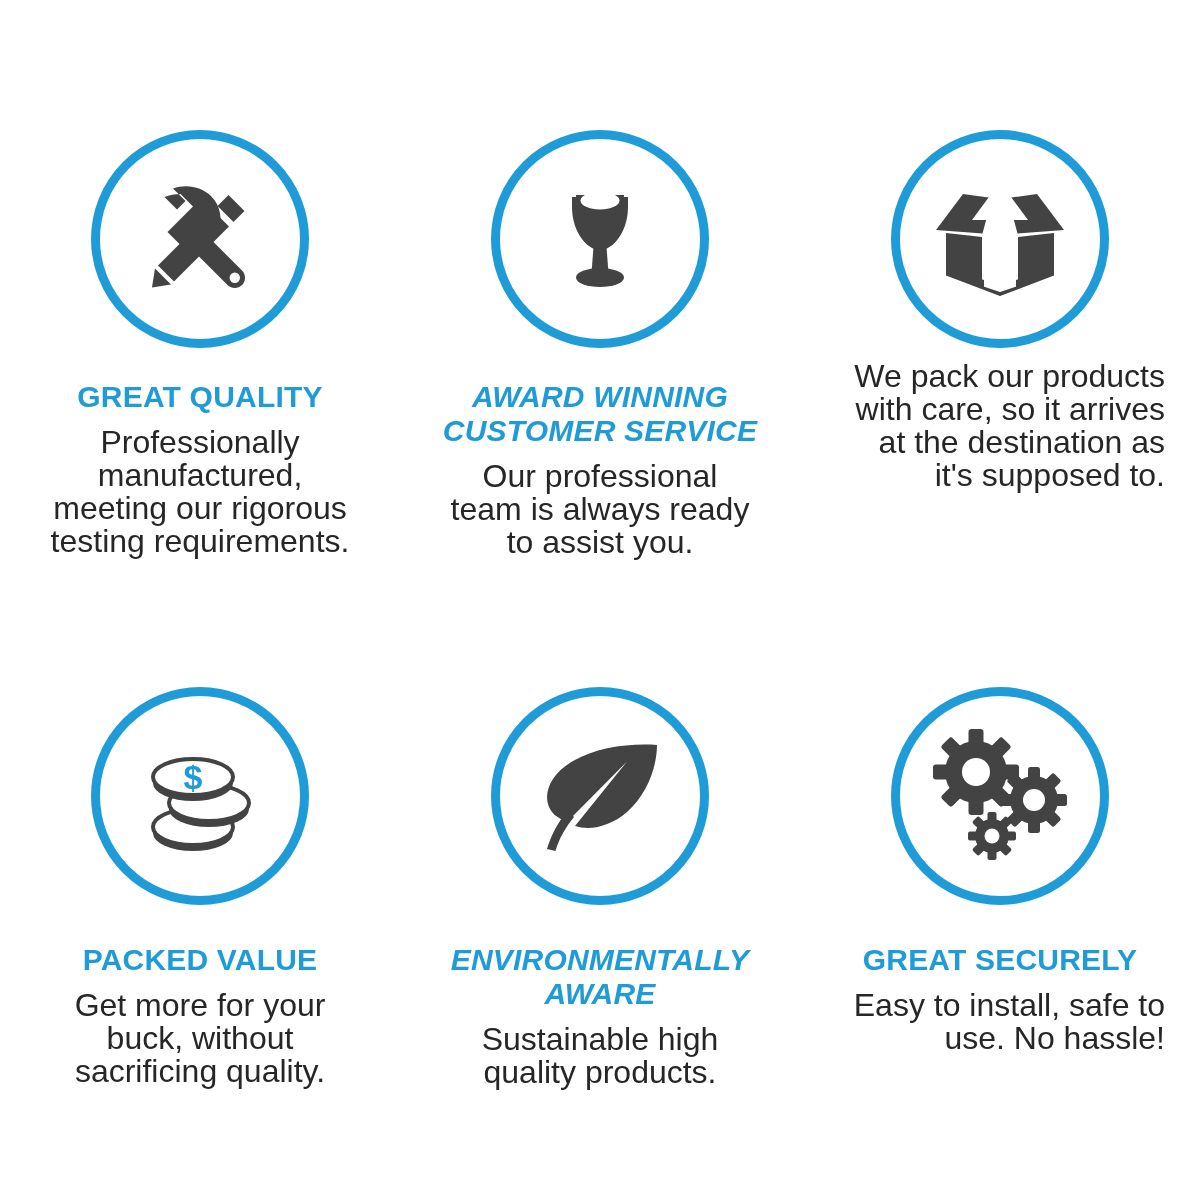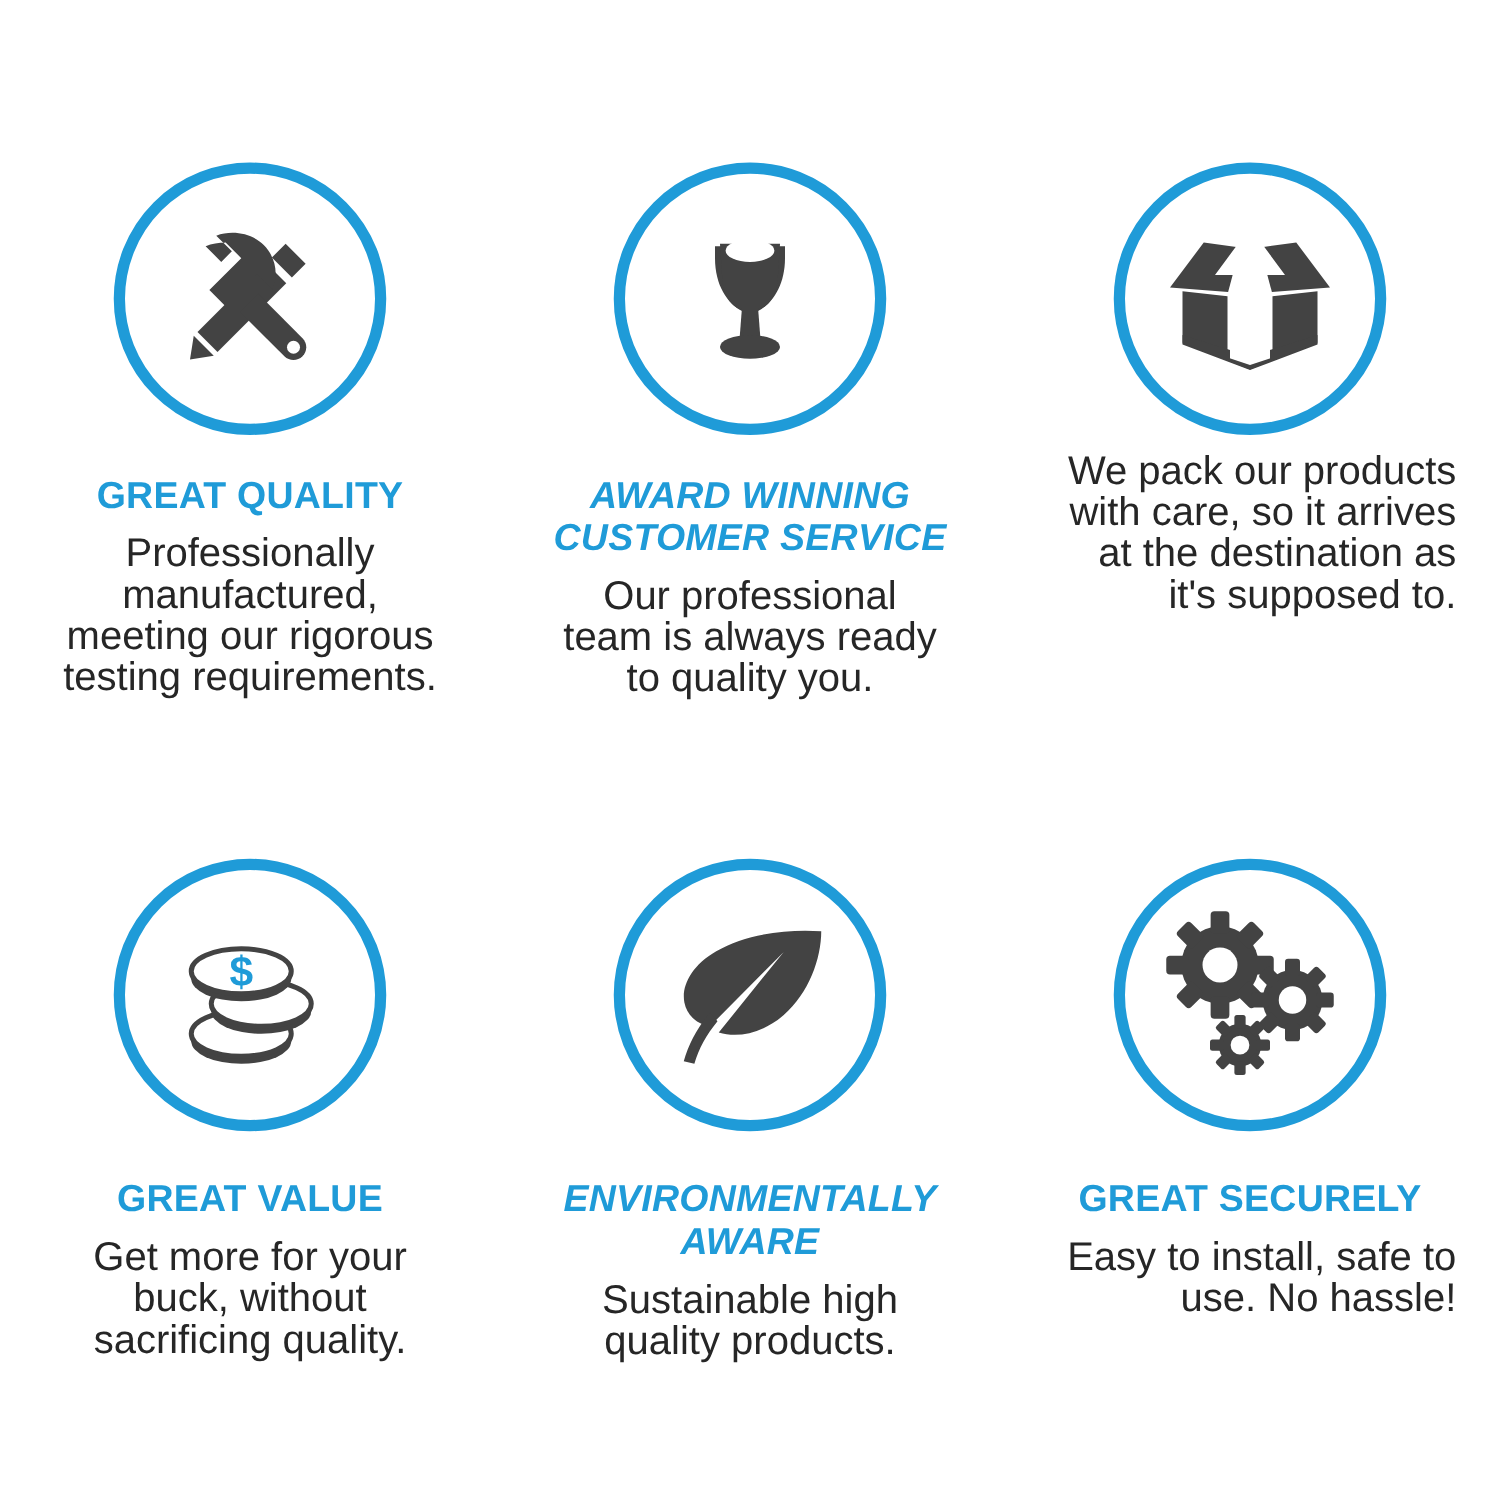--- a/index.html
+++ b/index.html
@@ -151,21 +151,21 @@
               <path d="M59.5 74.0 L72.5 74.0 L74.5 100.0 L57.5 100.0 Z"></path>
 
               <ellipse cx="66" cy="104.5" rx="24" ry="9.5"></ellipse>
 
               <ellipse cx="66" cy="27.5" rx="19.5" ry="9.0" fill="#ffffff"></ellipse>
             </g>
           </svg>
         </span>
       </div>
       <div class="feature-title">AWARD WINNING CUSTOMER SERVICE</div>
-      <div class="feature-body">Our professional team is always ready to quality you.</div>
+      <div class="feature-body">Our professional team is always ready to assist you.</div>
     </div>
 
     <div class="feature r1 c3">
       <div class="badge">
         <span>
           <svg width="136" height="126" viewBox="0 0 136 126" aria-hidden="true">
             <g fill="#434343">
 
               <path d="M4.0 54.0 L31.0 18.0 L60.0 22.0 L50.5 57.5 Z"></path>
 
@@ -204,21 +204,21 @@
               <ellipse cx="72" cy="76" rx="40" ry="18" fill="#434343"></ellipse>
               <ellipse cx="72" cy="70" rx="40" ry="18" fill="#ffffff" stroke="#434343" stroke-width="4"></ellipse>
 
               <ellipse cx="56" cy="50" rx="40" ry="18" fill="#434343"></ellipse>
               <ellipse cx="56" cy="44" rx="40" ry="18" fill="#ffffff" stroke="#434343" stroke-width="4"></ellipse>
               <text x="56" y="56" font-family="'Liberation Sans', sans-serif" font-size="34" font-weight="bold" fill="#1f9bd8" text-anchor="middle">$</text>
             </g>
           </svg>
         </span>
       </div>
-      <div class="feature-title">GREAT VALUE</div>
+      <div class="feature-title">PACKED VALUE</div>
       <div class="feature-body">Get more for your buck, without sacrificing quality.</div>
     </div>
 
     <div class="feature r2 c2">
       <div class="badge">
         <span>
           <svg width="130" height="130" viewBox="0 0 130 130" aria-hidden="true">
             <g fill="#434343">
 
               <path d="M122.0 14.0

